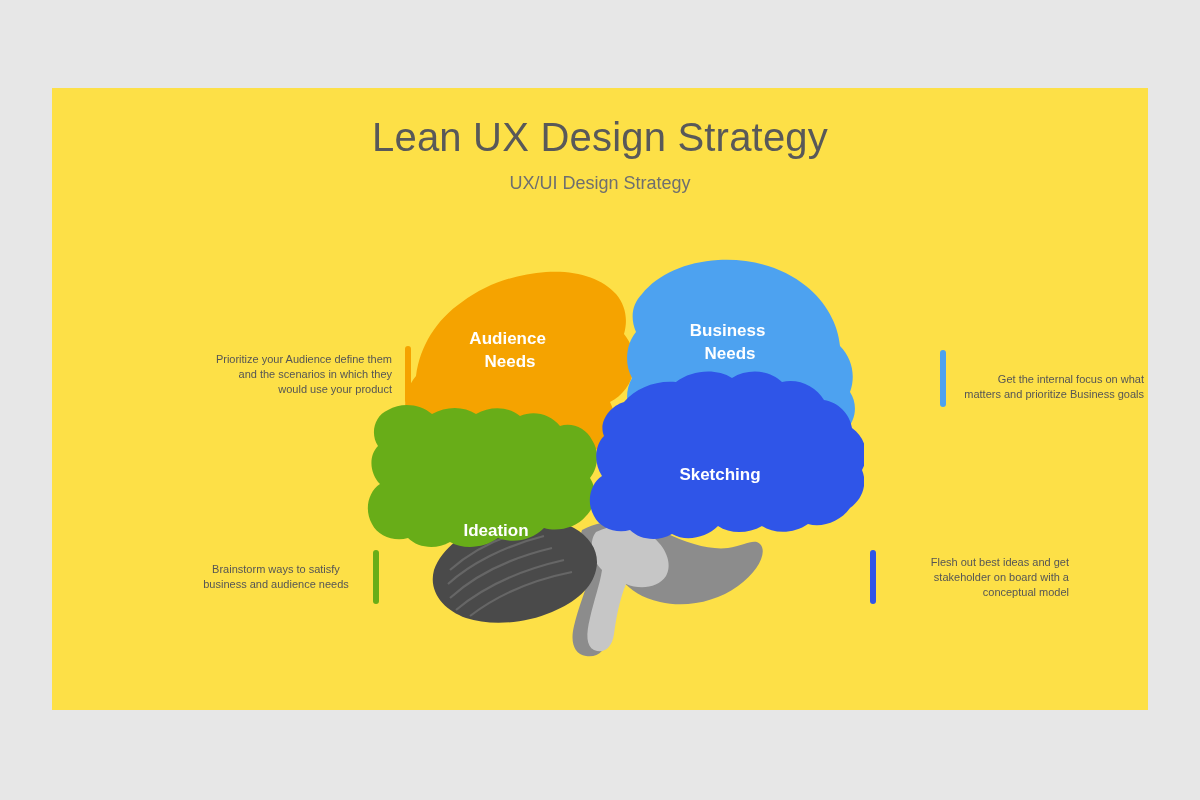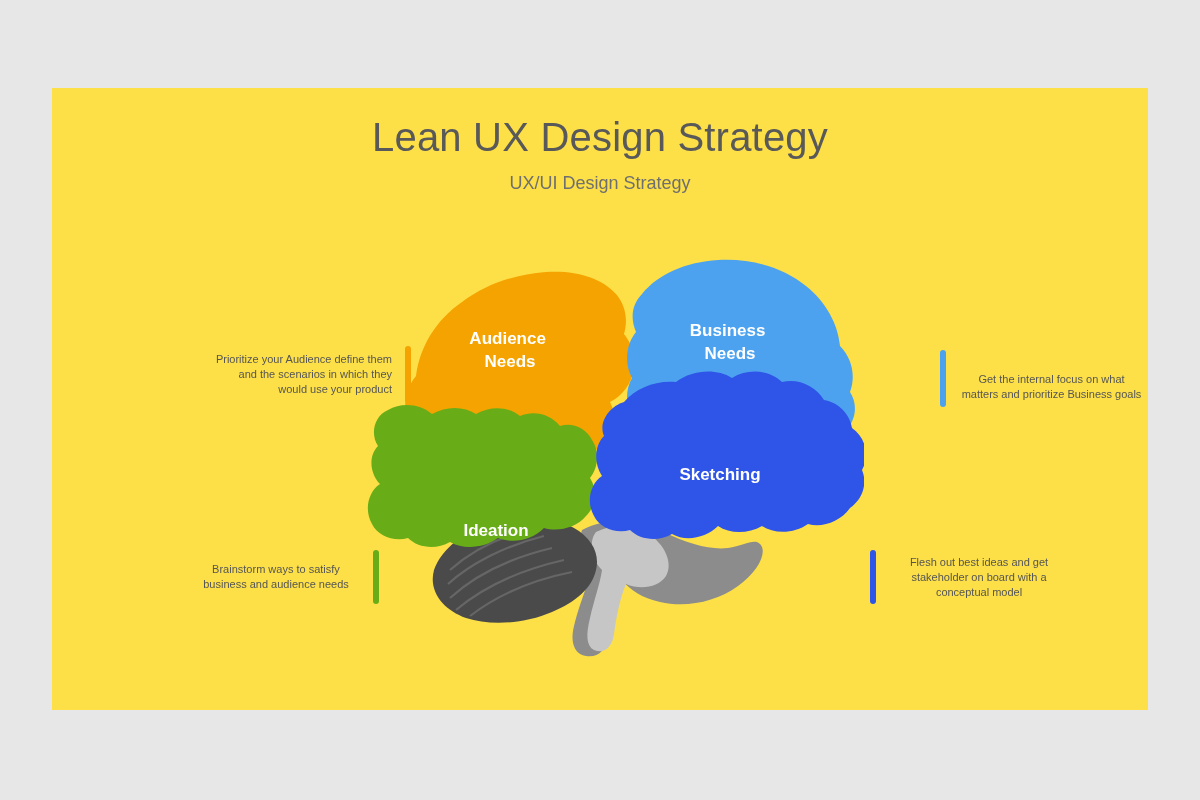--- a/index.html
+++ b/index.html
@@ -83,25 +83,25 @@
 
   #annotation-audience        { left: 160px; top: 258px; }
   #annotation-audience .annotation-text { text-align: right; width: 180px; }
   #annotation-audience .annotation-bar  { height: 57px; }
 
   #annotation-ideation        { left: 140px; top: 462px; }
   #annotation-ideation .annotation-text { text-align: center; width: 168px; }
   #annotation-ideation .annotation-bar  { height: 54px; }
 
   #annotation-business        { left: 888px; top: 262px; }
-  #annotation-business .annotation-text { text-align: center; width: 185px; margin-top: 16px; }
+  #annotation-business .annotation-text { text-align: right; width: 185px; margin-top: 16px; }
   #annotation-business .annotation-bar  { height: 57px; }
 
   #annotation-sketching       { left: 818px; top: 462px; }
-  #annotation-sketching .annotation-text { text-align: center; width: 180px; }
+  #annotation-sketching .annotation-text { text-align: right; width: 180px; }
   #annotation-sketching .annotation-bar  { height: 54px; }
 </style>
 </head>
 <body>
 
 <div id="slide-card">
 
   <div id="slide-title">Lean UX Design Strategy</div>
   <div id="slide-subtitle">UX/UI Design Strategy</div>
 

